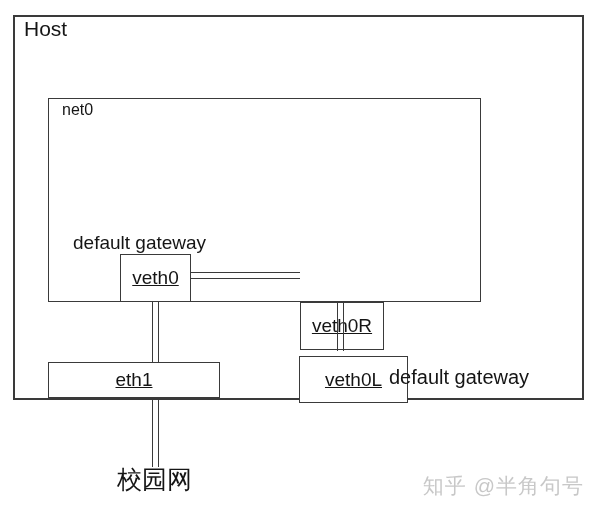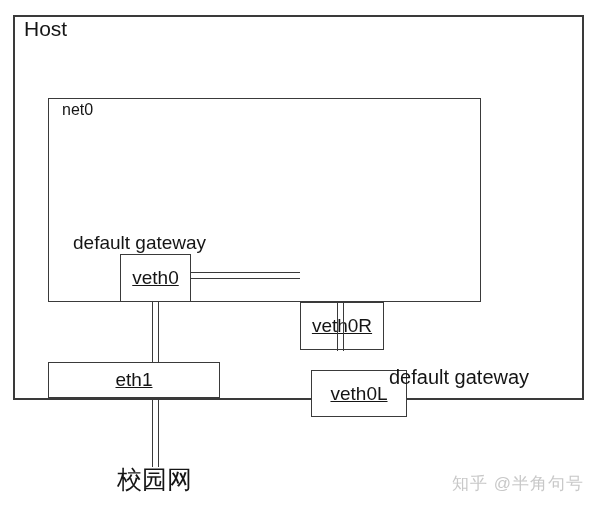--- a/index.html
+++ b/index.html
@@ -44,21 +44,21 @@
     position: absolute;
     box-sizing: border-box;
     border-left: 1.5px solid var(--line, #3a3a3a);
     border-right: 1.5px solid var(--line, #3a3a3a);
     background: transparent;
   }
   .watermark {
     position: absolute;
     top: 472px;
     right: 16px;
-    font-size: 17px;
+    font-size: 21px;
     color: var(--wm, #c8c8c8);
     letter-spacing: 1px;
   }
 </style>
 </head>
 <body>
 
 <div class="canvas">
 
   <div class="box container-box host-box" style="left:13px; top:15px; width:571px; height:385px;"></div>
@@ -80,21 +80,21 @@
   </div>
 
   <div class="dline-v" style="left:152px; top:301px; width:7px; height:61px;"></div>
 
   <div class="dline-v" style="left:337px; top:301px; width:7px; height:50px;"></div>
 
   <div class="box node" style="left:48px; top:362px; width:172px; height:36px;">
     <span>eth1</span>
   </div>
 
-  <div class="box node" style="left:299px; top:370px; width:96px; height:47px;margin-left:12px;">
+  <div class="box node" style="left:299px; top:356px; width:109px; height:47px;">
     <span>veth0L</span>
   </div>
 
   <div class="label" style="left:389px; top:366px; font-size:20px;">default gateway</div>
 
   <div class="dline-v" style="left:152px; top:398px; width:7px; height:69px;"></div>
 
   <div class="label" style="left:117px; top:465px; font-size:25px;">校园网</div>
 
   <div class="watermark">知乎 @半角句号</div>

